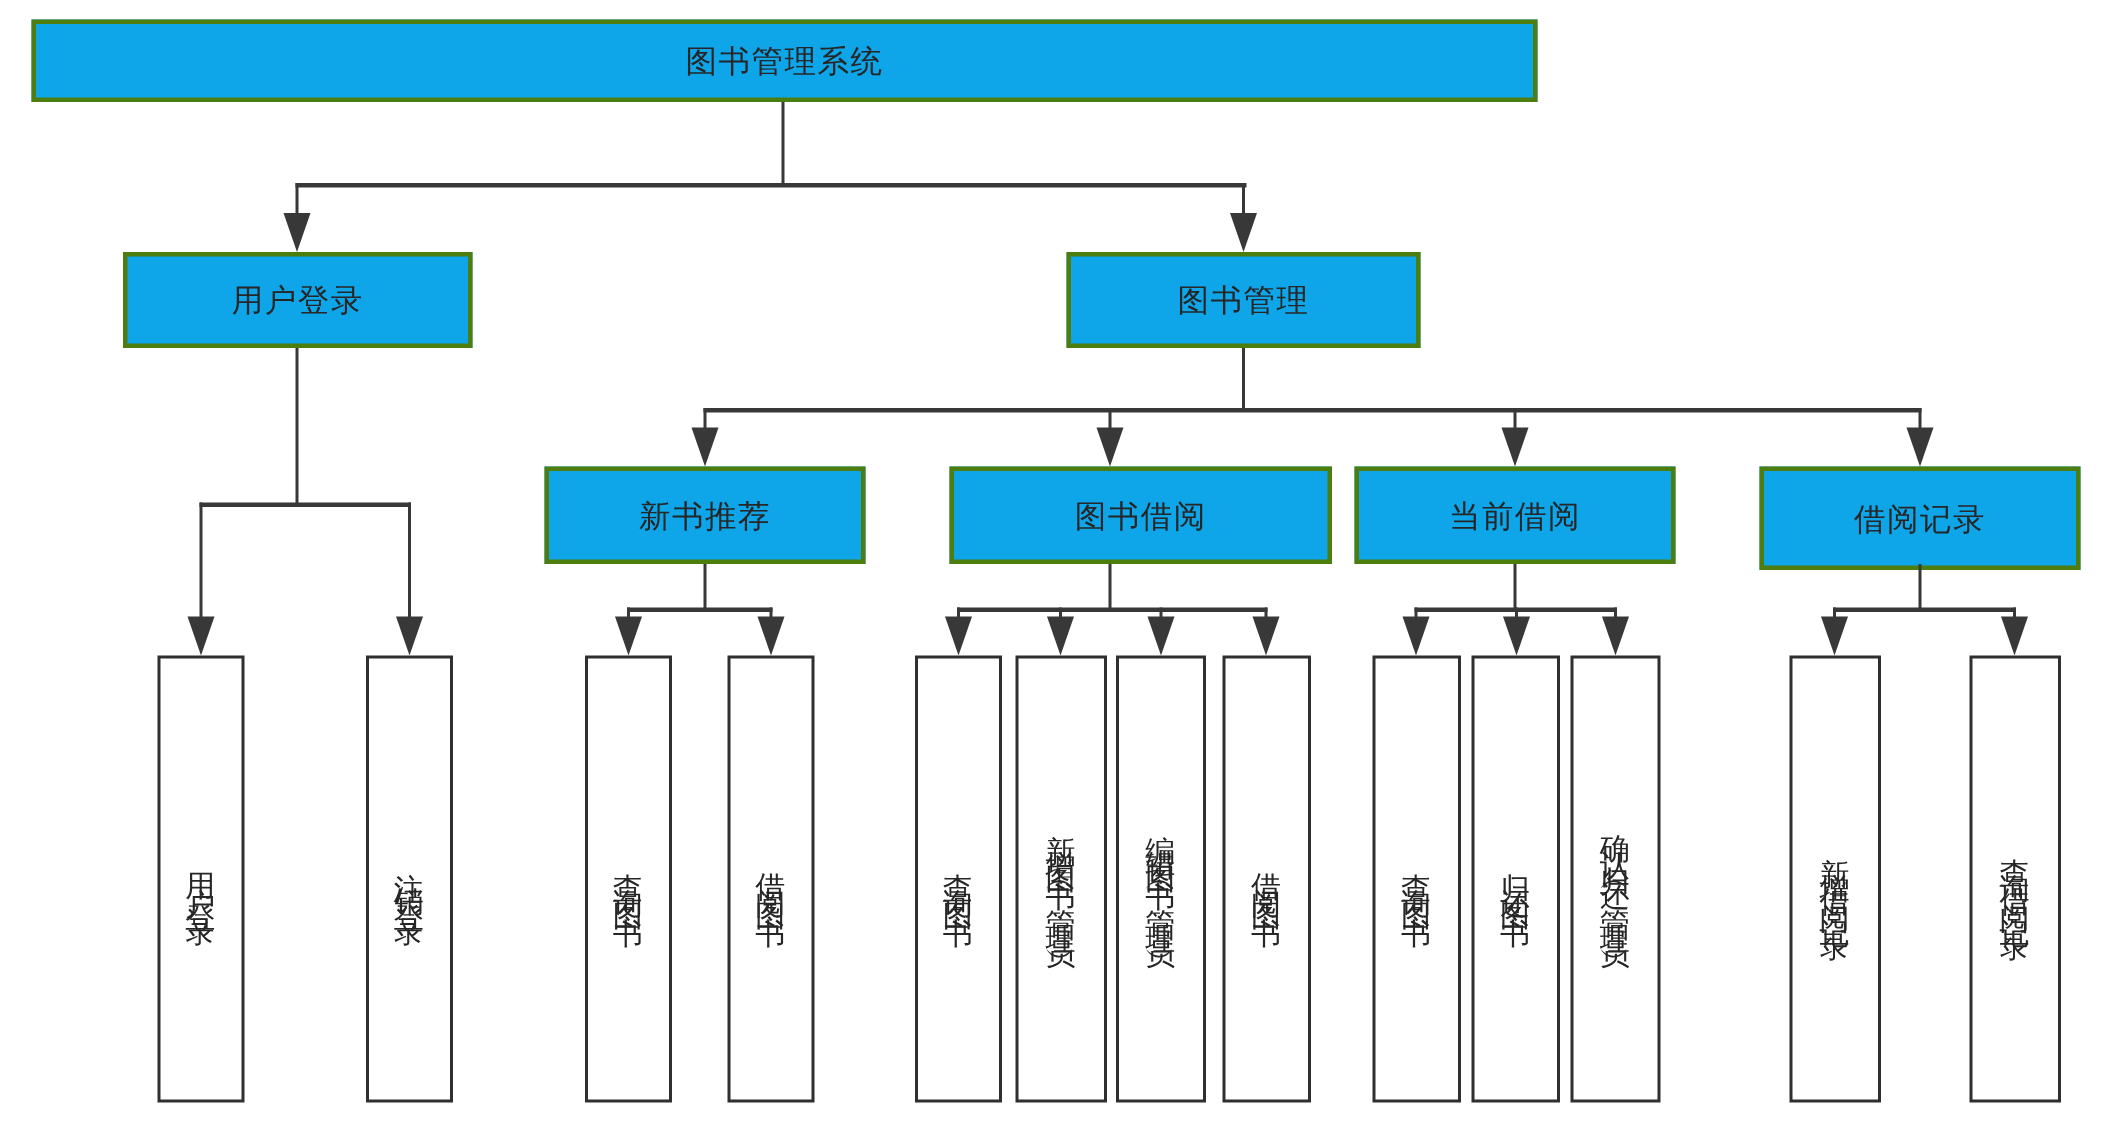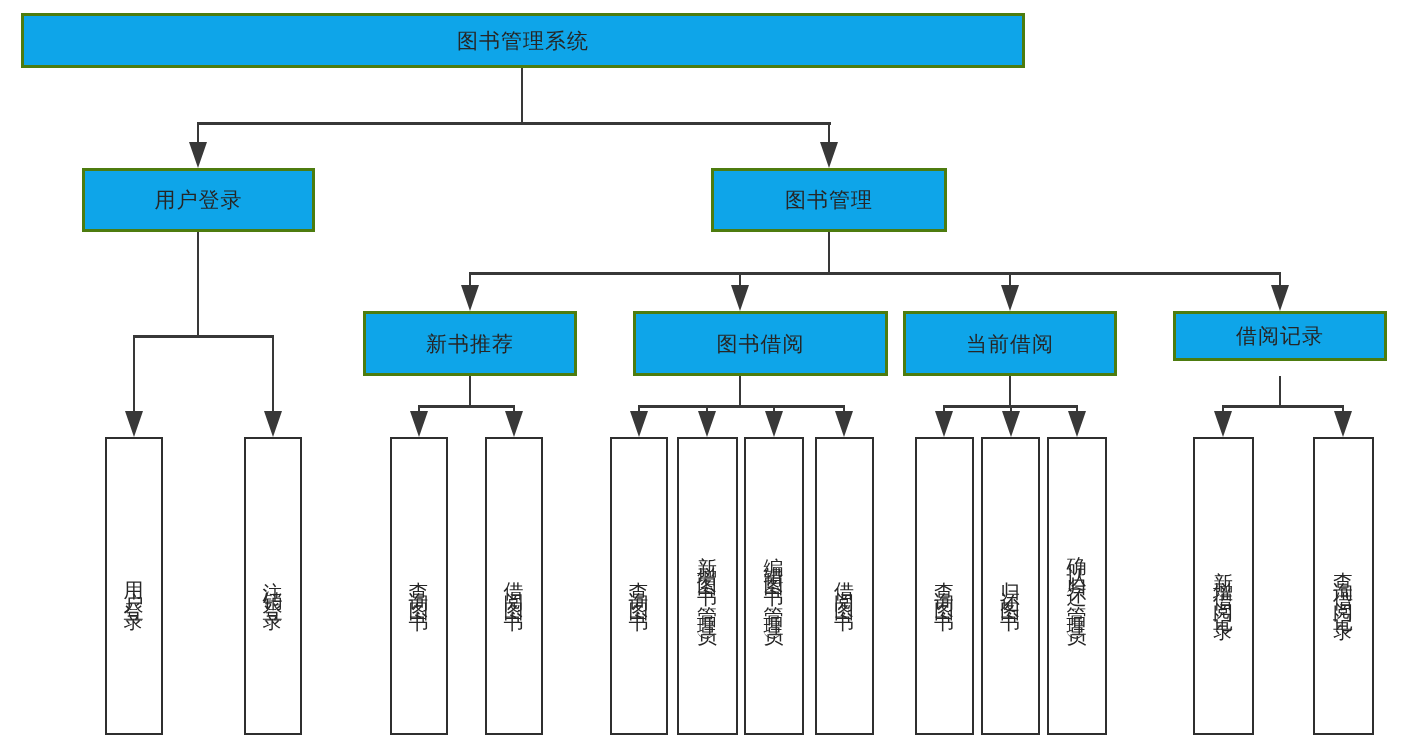--- a/index.html
+++ b/index.html
@@ -57,21 +57,21 @@
 <div id="canvas">
 
   <div class="box-h" style="left:21px;top:13px;width:1004px;height:55px">图书管理系统</div>
 
   <div class="box-h" style="left:82px;top:168px;width:233px;height:64px">用户登录</div>
   <div class="box-h" style="left:363px;top:311px;width:214px;height:65px">新书推荐</div>
 
   <div class="box-h" style="left:711px;top:168px;width:236px;height:64px">图书管理</div>
   <div class="box-h" style="left:633px;top:311px;width:255px;height:65px">图书借阅</div>
   <div class="box-h" style="left:903px;top:311px;width:214px;height:65px">当前借阅</div>
-  <div class="box-h" style="left:1173px;top:311px;width:214px;height:50px">借阅记录</div>
+  <div class="box-h" style="left:1173px;top:311px;width:214px;height:69px">借阅记录</div>
 
   <div class="box-v" style="left:105px;top:437px;width:58px;height:298px">用户登录</div>
   <div class="box-v" style="left:244px;top:437px;width:58px;height:298px">注销登录</div>
 
   <div class="box-v" style="left:390px;top:437px;width:58px;height:298px">查询图书</div>
   <div class="box-v" style="left:485px;top:437px;width:58px;height:298px">借阅图书</div>
 
   <div class="box-v" style="left:610px;top:437px;width:58px;height:298px">查询图书</div>
   <div class="box-v" style="left:677px;top:437px;width:61px;height:298px">新增图书（管理员）</div>
   <div class="box-v" style="left:744px;top:437px;width:60px;height:298px">编辑图书（管理员）</div>

